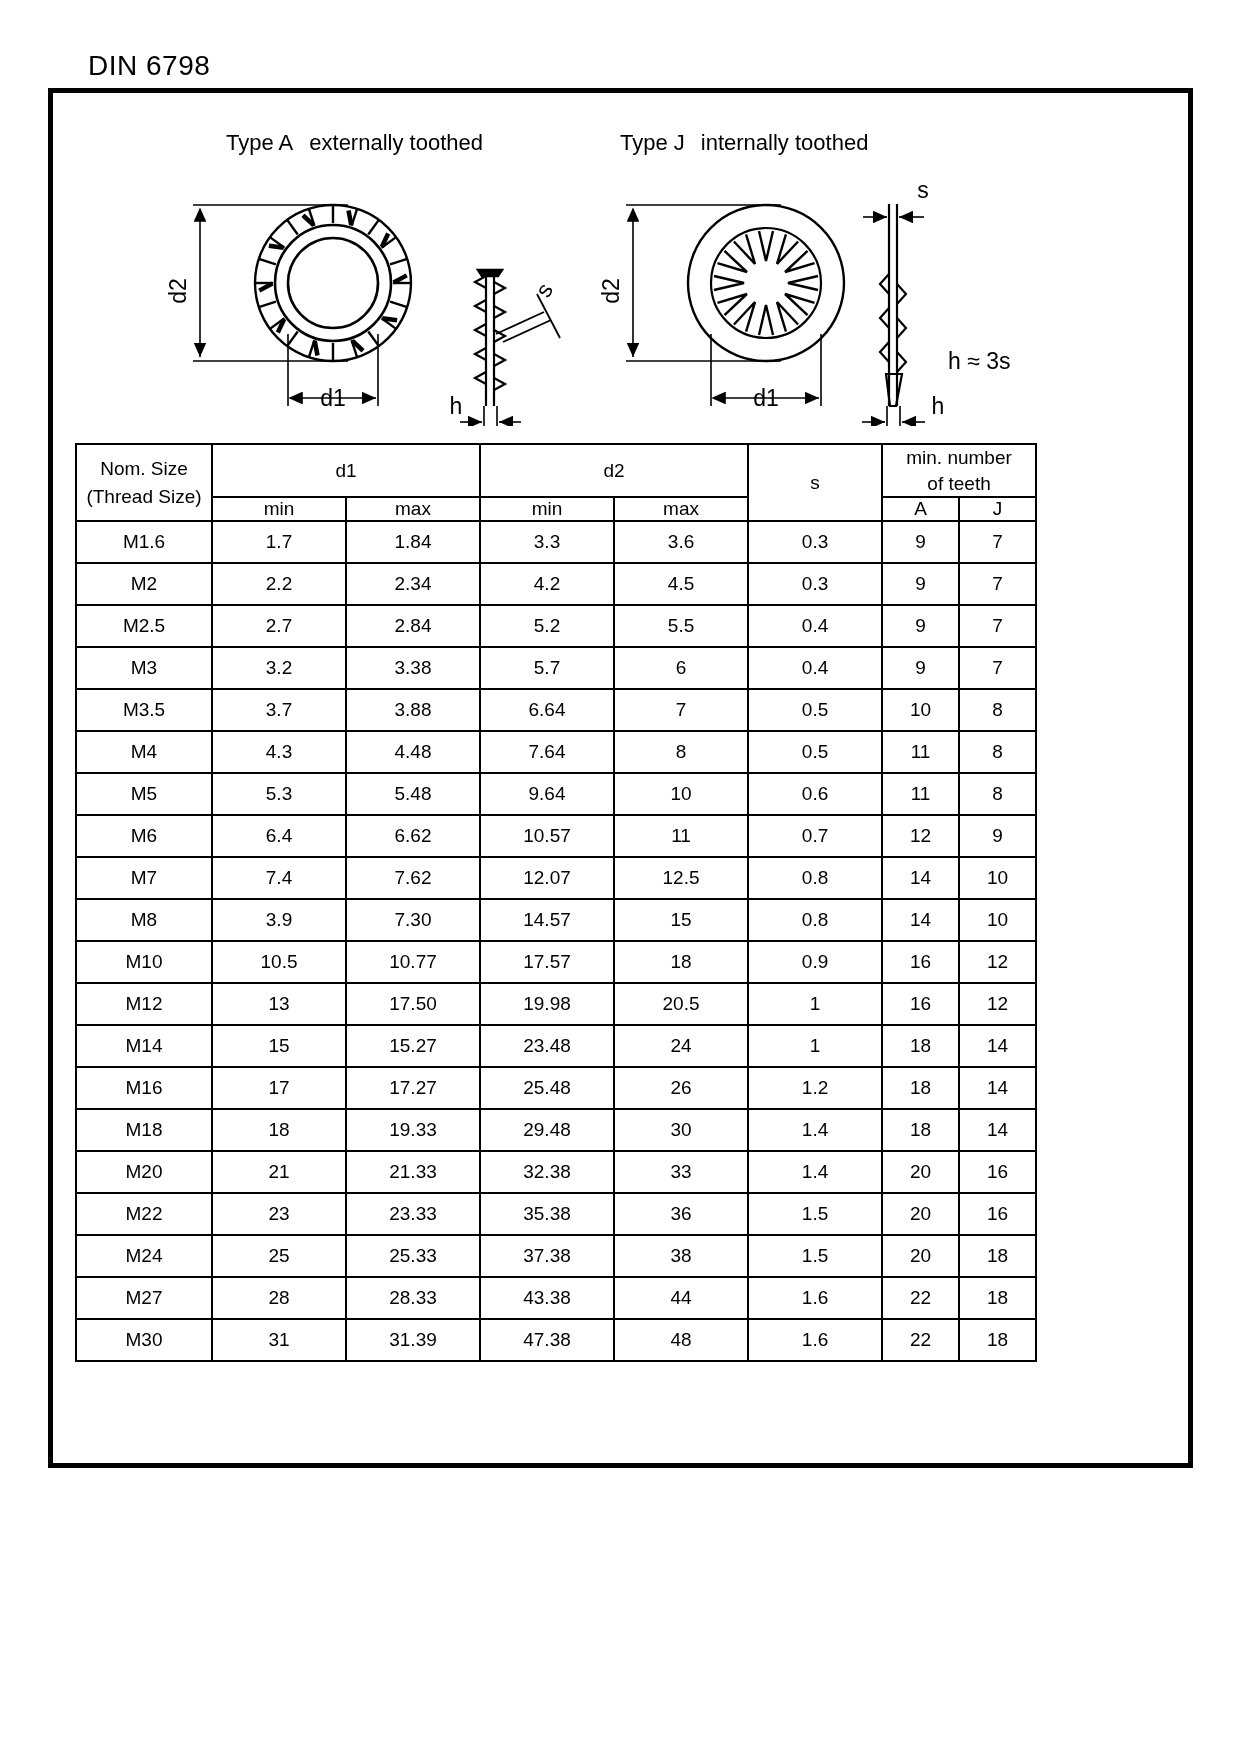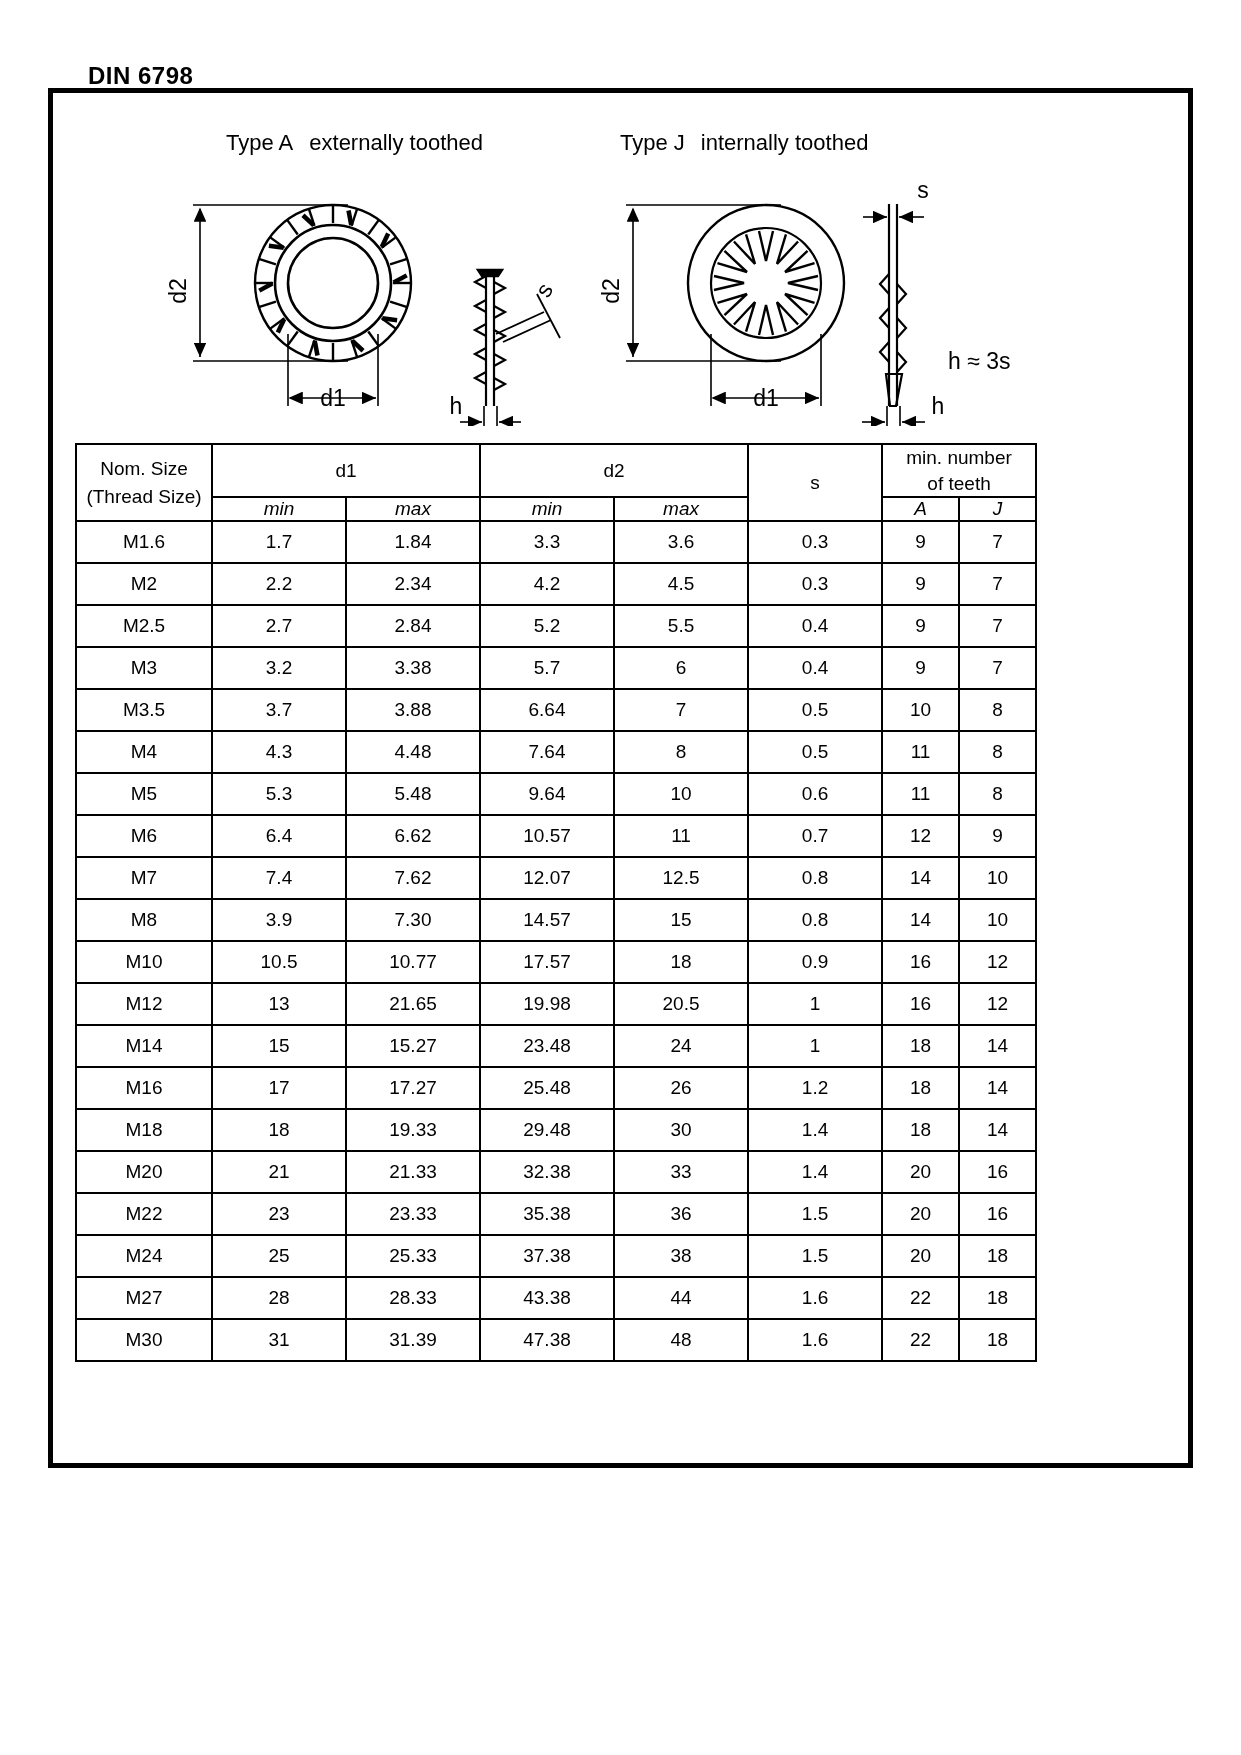--- a/index.html
+++ b/index.html
@@ -20,23 +20,23 @@
     position: absolute;
     left: 0; top: 0;
     width: 1241px;
     height: 1755px;
   }
 
   
   .doc-title {
     position: absolute;
     left: 88px;
-    top: 64px;
-    font-size: 24px;
-    font-weight: 700;
+    top: 52px;
+    font-size: 28px;
+    font-weight: 400;
     letter-spacing: 0.5px;
     line-height: 1;
   }
 
   
   .frame {
     position: absolute;
     left: 48px;
     top: 88px;
     width: 1145px;
@@ -107,21 +107,20 @@
 
   table.spec thead th {
     height: auto;
   }
 
   .th-group {
     height: 62px;
   }
   .th-sub {
     height: 42px;
-    font-style: italic;
   }
   .th-nom {
     line-height: 1.45;
     font-size: 19px;
   }
   .th-teeth {
     line-height: 1.35;
     margin-left: 18px;
   }
 
@@ -474,21 +473,21 @@
             <td>10.77</td>
             <td>17.57</td>
             <td>18</td>
             <td>0.9</td>
             <td>16</td>
             <td>12</td>
           </tr>
           <tr>
             <td>M12</td>
             <td>13</td>
-            <td>21.65</td>
+            <td>17.50</td>
             <td>19.98</td>
             <td>20.5</td>
             <td>1</td>
             <td>16</td>
             <td>12</td>
           </tr>
           <tr>
             <td>M14</td>
             <td>15</td>
             <td>15.27</td>

